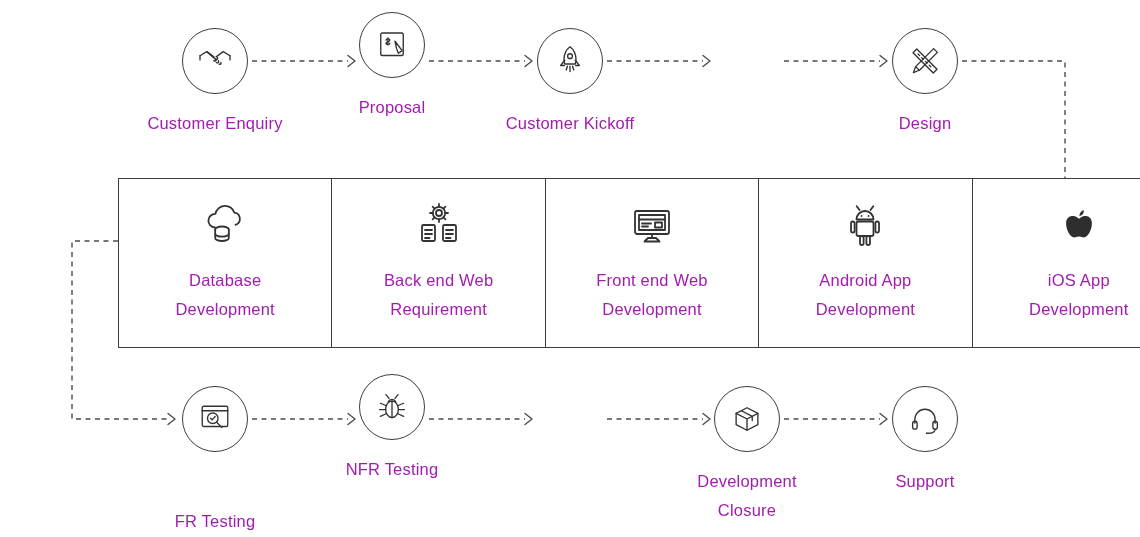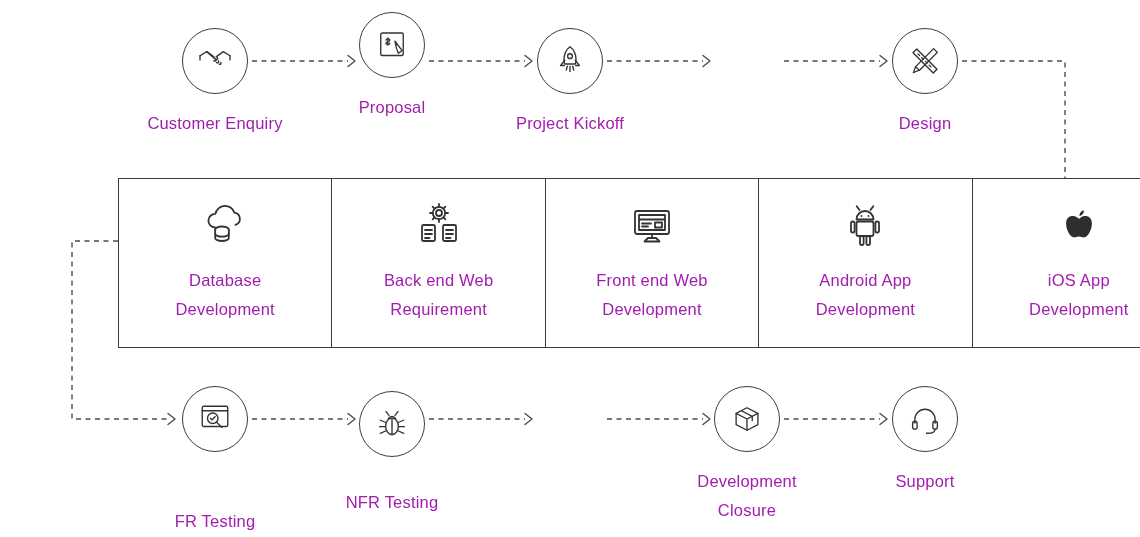--- a/index.html
+++ b/index.html
@@ -154,21 +154,21 @@
       <span class="icon">
         <svg viewBox="0 0 48 48">
           <path d="M24 5 c5.5 4 8 11.5 8 17.5 0 2 -0.4 4 -1 5.5 H17 c-0.6 -1.5 -1 -3.5 -1 -5.5 0 -6 2.5 -13.5 8 -17.5 z"></path>
           <circle cx="24" cy="17.5" r="3.2"></circle>
           <path d="M17 23 l-5.5 7 h5"></path>
           <path d="M31 23 l5.5 7 h-5"></path>
           <path d="M20.5 31 l-1.5 5 M24 31 v7 M27.5 31 l1.5 5"></path>
         </svg>
       </span>
     </div>
-    <div class="node-label">Project Kickoff</div>
+    <div class="node-label">Customer Kickoff</div>
   </div>
 
 
   <div class="node" style="left:840px; top:28px;">
     <div class="circle">
       <span class="icon">
         <svg viewBox="0 0 48 48">
           <path d="M8 13 L13 8 L40 35 L35 40 Z"></path>
           <path d="M14.5 14.5 l2.3 2.3 M19.5 19.5 l2.3 2.3 M24.5 24.5 l2.3 2.3 M29.5 29.5 l2.3 2.3"></path>
           <path d="M35.5 7.5 l5 5 L17 36 l-8.5 3.5 3-8 Z"></path>
@@ -265,21 +265,21 @@
           <path d="M7 13 h34"></path>
           <circle cx="21" cy="23" r="7"></circle>
           <path d="M26.2 28.2 l7 7"></path>
           <path d="M18 23 l2.2 2.2 4 -4.6"></path>
         </svg>
       </span>
     </div>
     <div class="node-label">FR Testing</div>
   </div>
 
-  <div class="node" style="left:307px; top:391px;gap:16px;">
+  <div class="node" style="left:307px; top:374px;">
     <div class="circle">
       <span class="icon">
         <svg viewBox="0 0 48 48">
           <ellipse cx="24" cy="27" rx="8.5" ry="11"></ellipse>
           <path d="M24 16 v22"></path>
           <path d="M19 17 a5.5 5.5 0 0 1 10 0"></path>
           <path d="M20 12.5 l-4 -5 M28 12.5 l4 -5"></path>
           <path d="M15.8 22 l-7.3 -3 M15.5 27.5 h-8 M16 33 l-7.5 3.5"></path>
           <path d="M32.2 22 l7.3 -3 M32.5 27.5 h8 M32 33 l7.5 3.5"></path>
         </svg>

